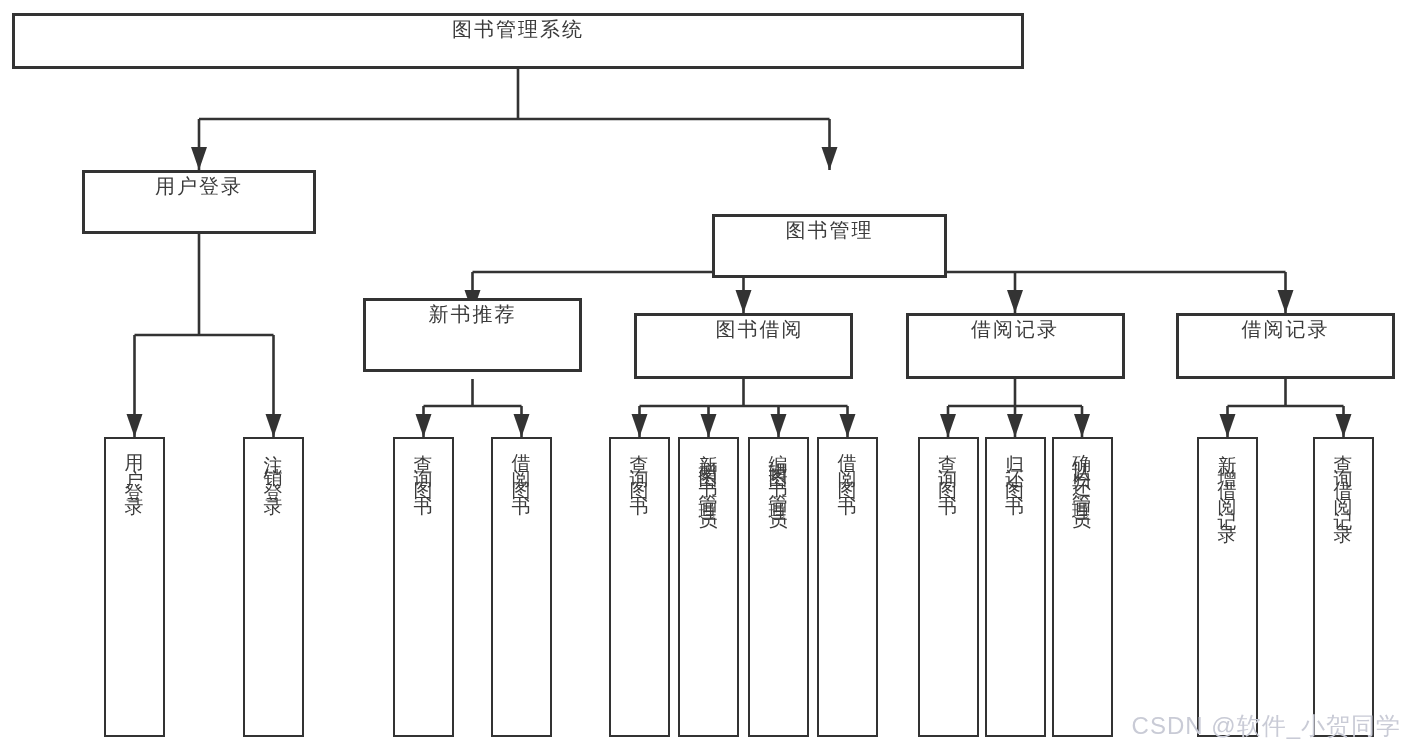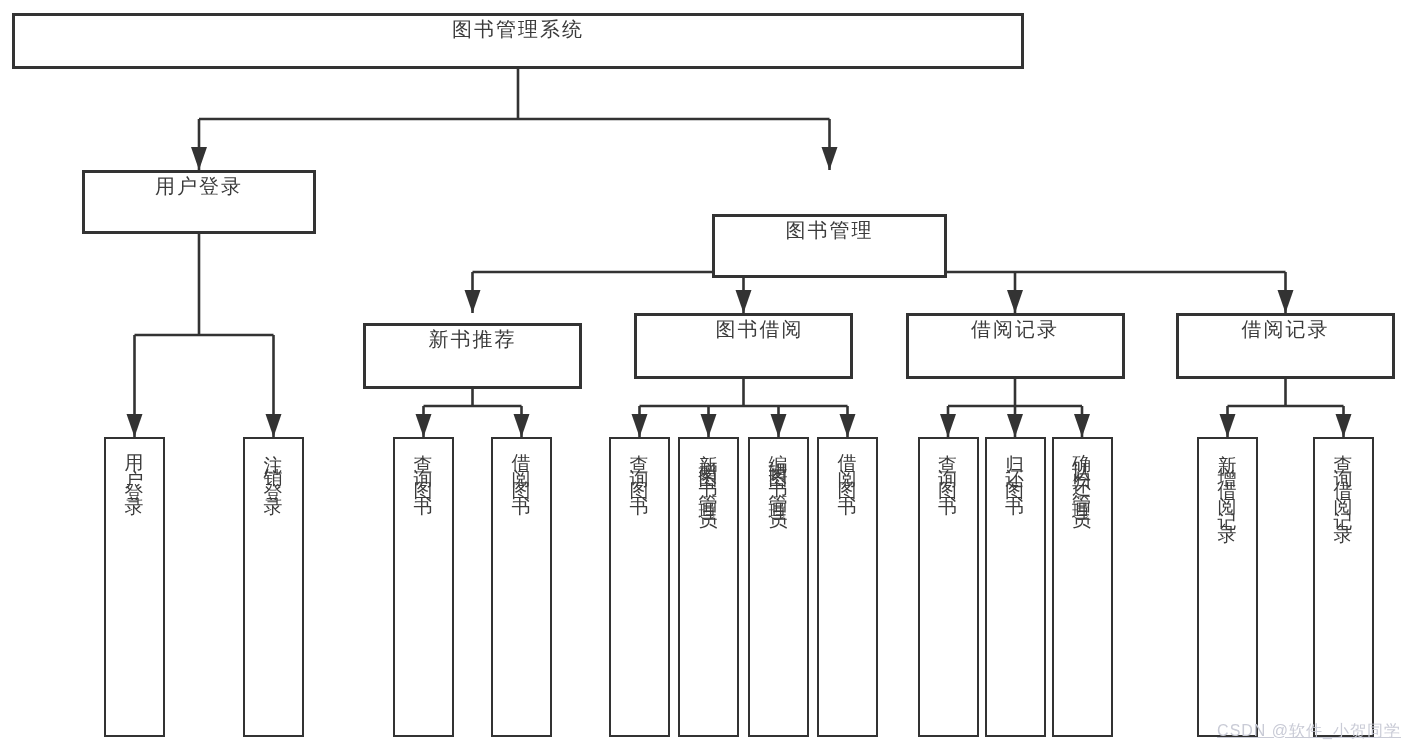--- a/index.html
+++ b/index.html
@@ -22,24 +22,23 @@
   .hbox { font-size:20px; letter-spacing:2px; white-space:nowrap; }
   .leaf { border-width:2.5px; }
   .vtext {
     writing-mode:vertical-rl; text-orientation:mixed;
     font-size:19px; line-height:1; letter-spacing:0.75em;
     white-space:nowrap;
   }
   .leaf.long .vtext { letter-spacing:0.42em; }
   .watermark {
     position:absolute; right:4px; bottom:5px; z-index:3;
-    font-size:16px; letter-spacing:1px;
+    font-size:24px; letter-spacing:1px;
     color:var(--watermark, #c9cbd6);
     white-space:nowrap;
-    text-decoration:underline;
   }
 </style>
 </head>
 <body>
 
 <div class="stage">
 
   <svg class="connectors" width="1405" height="747" viewBox="0 0 1405 747">
     <defs>
       <marker id="arrowhead" markerUnits="userSpaceOnUse" markerWidth="26" markerHeight="18" refX="23" refY="8" orient="auto">
@@ -80,21 +79,21 @@
     <span>图书管理系统</span>
   </div>
 
   <div class="box hbox" style="left:82px; top:170px; width:234px; height:64px;">
     <span>用户登录</span>
   </div>
   <div class="box hbox" style="left:712px; top:170px; width:235px; height:64px;margin-top:44px;">
     <span>图书管理</span>
   </div>
 
-  <div class="box hbox" style="left:363px; top:323px; width:219px; height:66px;">
+  <div class="box hbox" style="left:363px; top:298px; width:219px; height:74px;">
     <span>新书推荐</span>
   </div>
   <div class="box hbox" style="left:634px; top:313px; width:219px; height:66px;padding-left:32px;">
     <span>图书借阅</span>
   </div>
   <div class="box hbox" style="left:905.5px; top:313px; width:219px; height:66px;">
     <span>借阅记录</span>
   </div>
   <div class="box hbox" style="left:1176px; top:313px; width:219px; height:66px;">
     <span>借阅记录</span>

